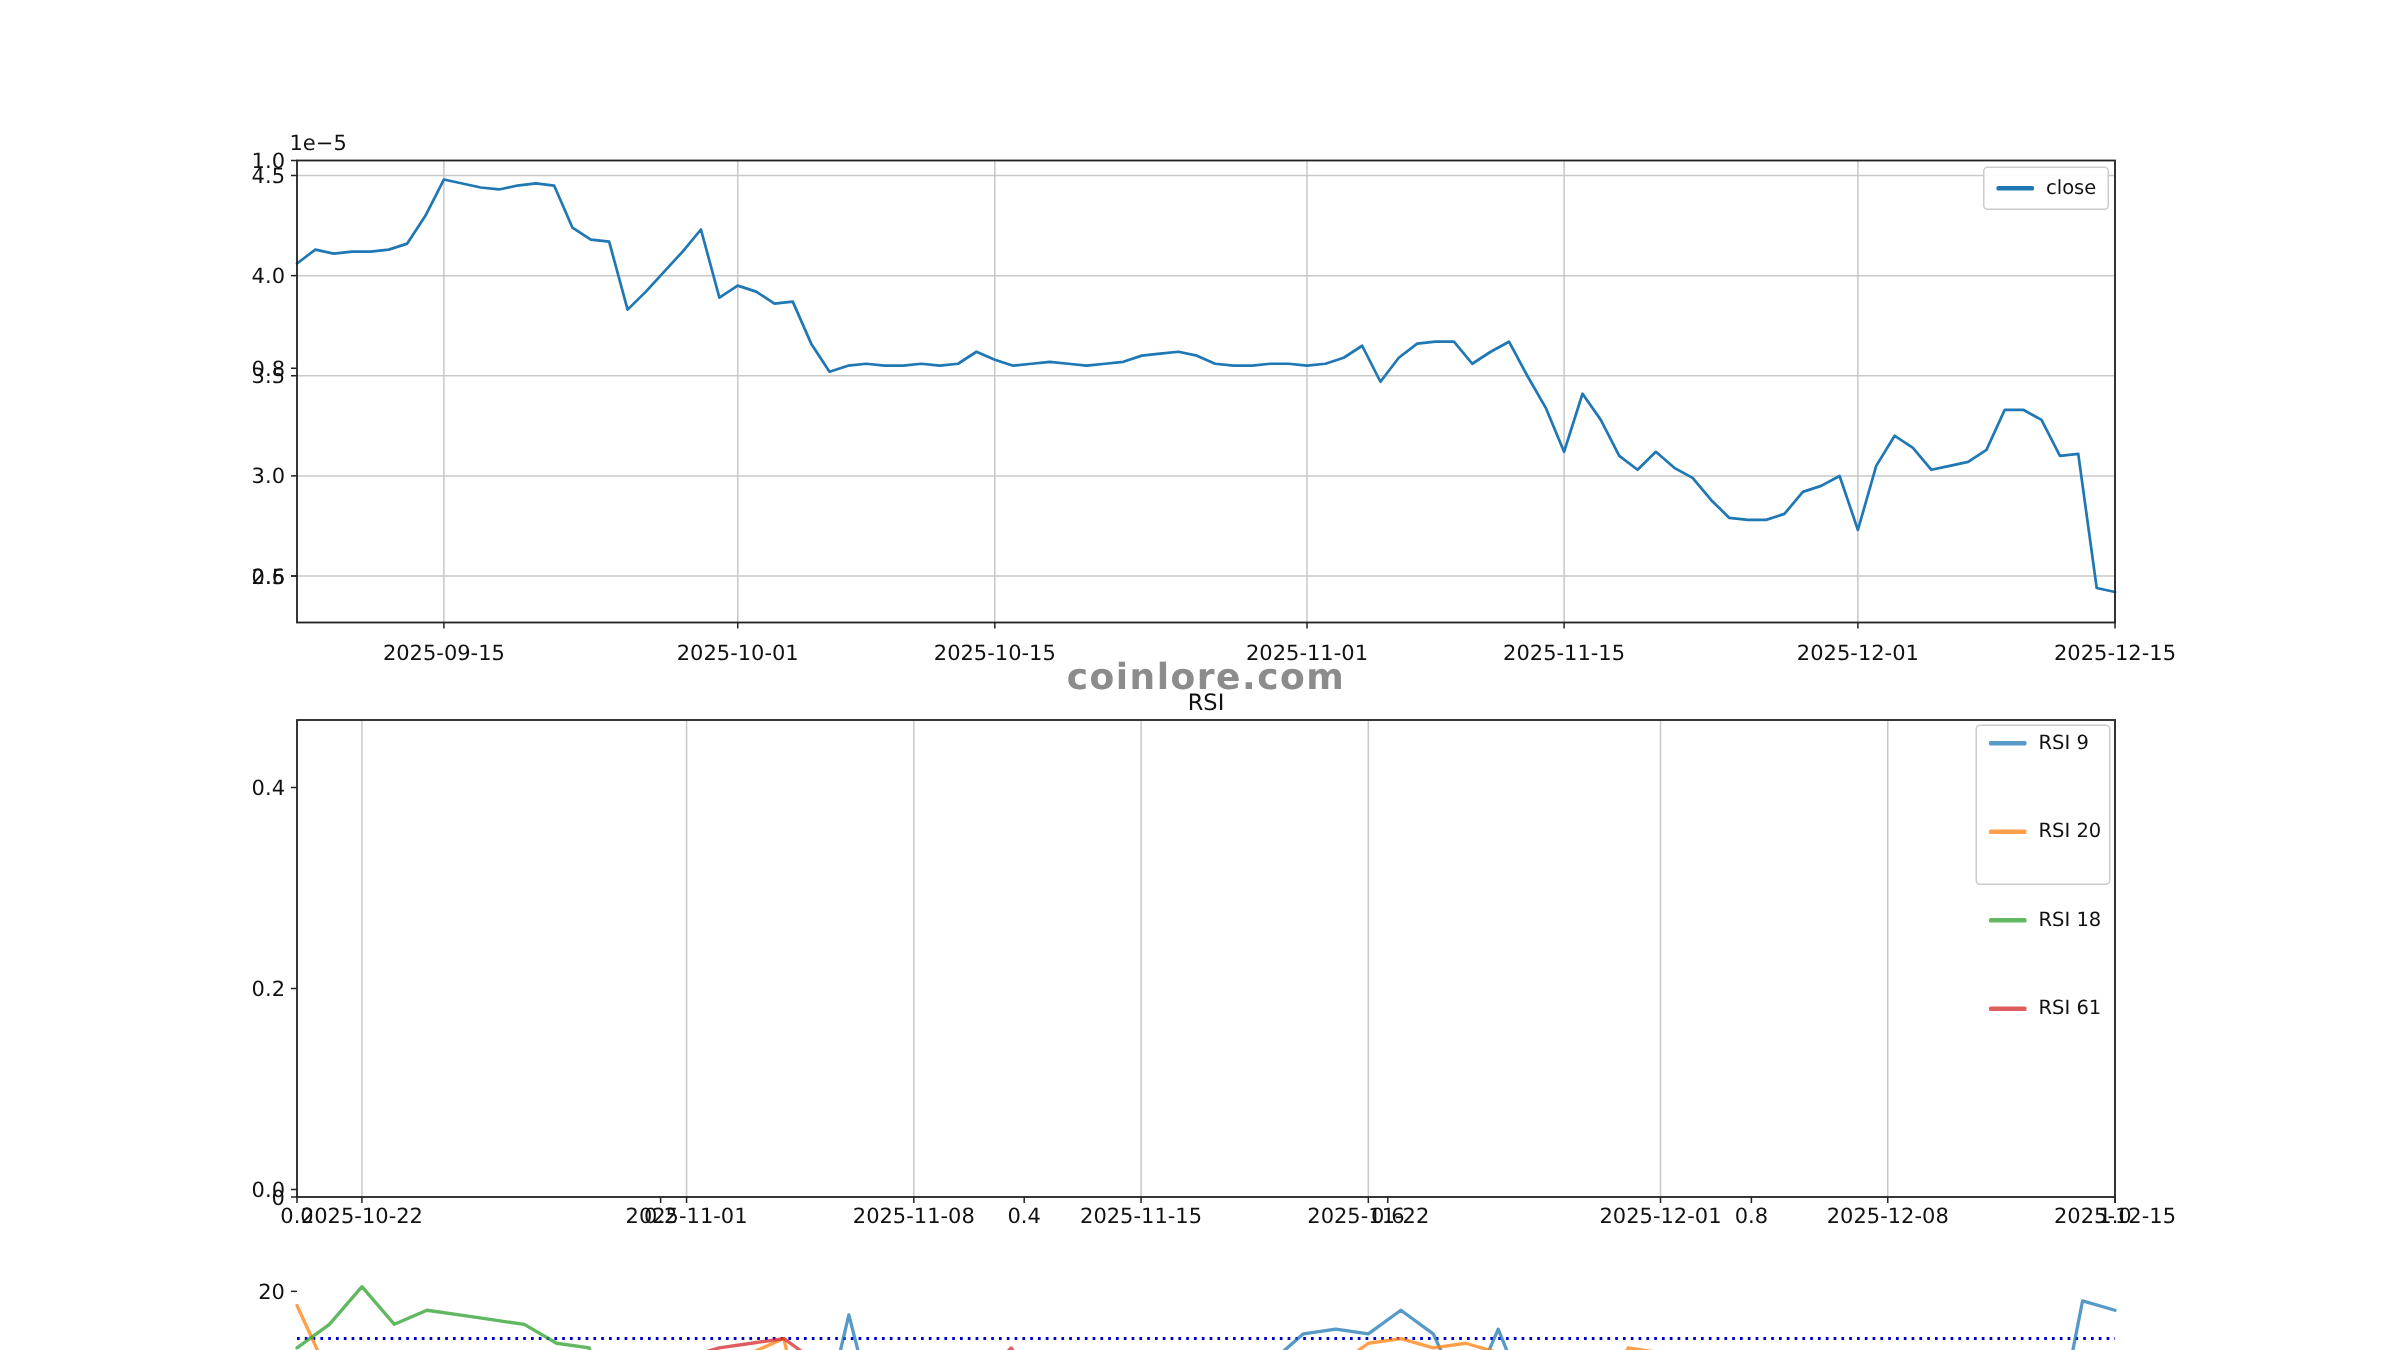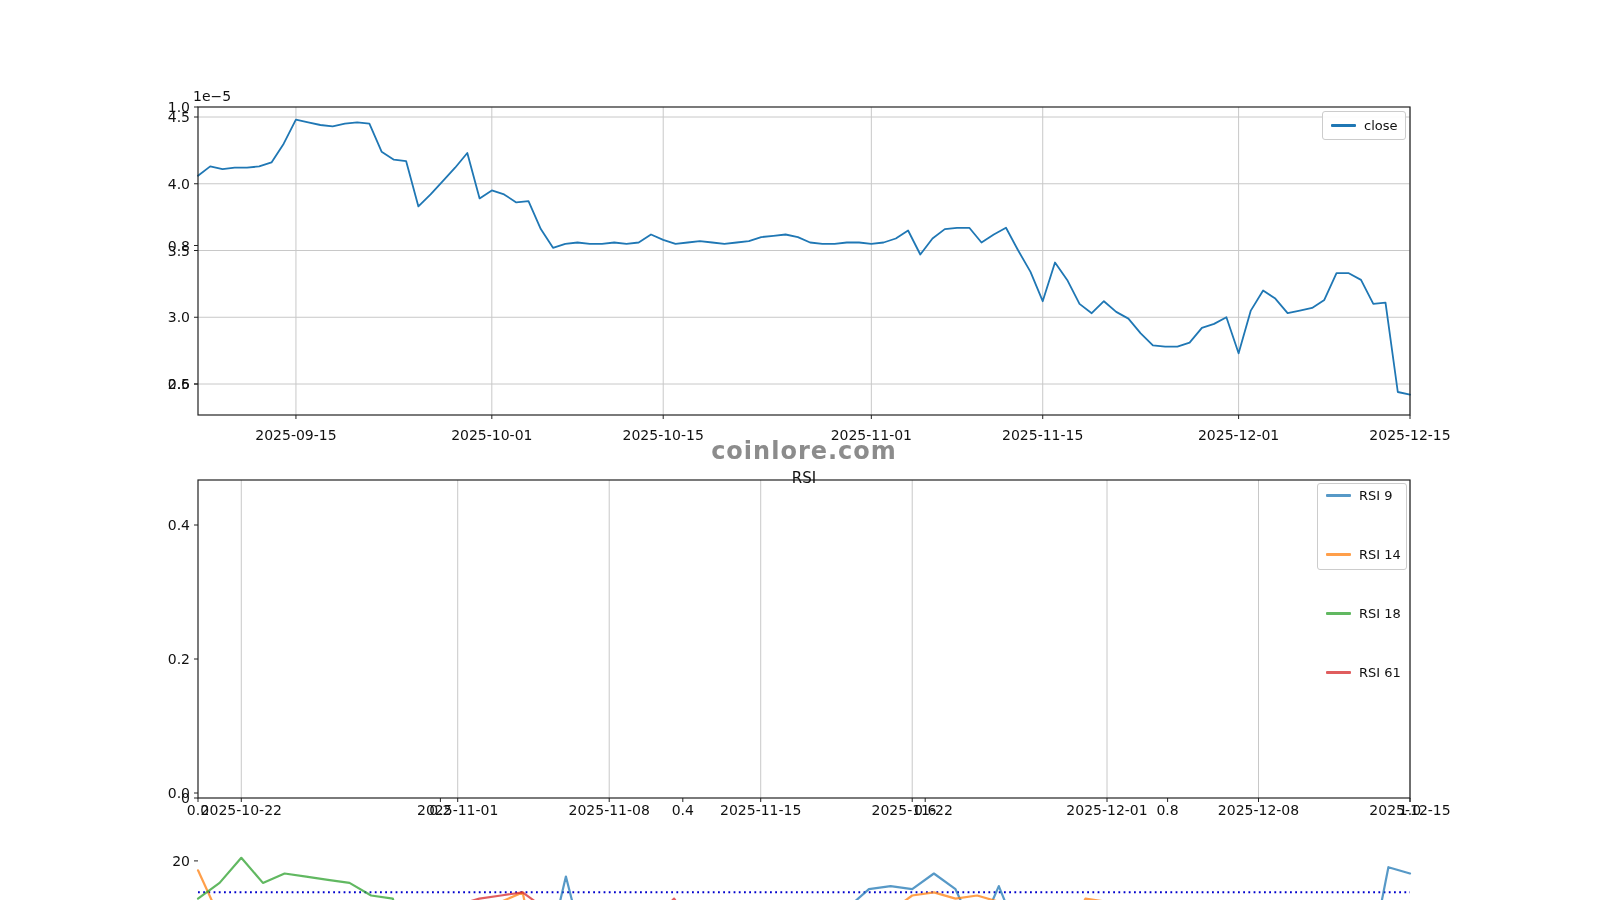--- a/index.html
+++ b/index.html
@@ -1,24 +1,24 @@
 <!DOCTYPE html>
 <html><head>
 <meta charset="utf-8">
 <style>
   html,body{margin:0;padding:0;background:#ffffff;}
   body{width:1600px;height:900px;position:relative;font-family:"DejaVu Sans",sans-serif;overflow:hidden;}
   #chart-svg{position:absolute;left:0;top:0;}
   .abs{position:absolute;}
   #offset-text{left:193px;top:88px;font-size:14px;color:#111;}
   #watermark{left:198px;top:437px;width:1212px;text-align:center;font-size:24px;color:#8c8c8c;letter-spacing:1px;font-weight:bold;}
-  #rsi-title{left:198px;top:459px;width:1212px;text-align:center;font-size:15px;color:#111;margin-top:10px;}
+  #rsi-title{left:198px;top:459px;width:1212px;text-align:center;font-size:15px;color:#111;}
   .legend{position:absolute;background:rgba(255,255,255,0.9);border:1px solid #cccccc;border-radius:3px;box-sizing:border-box;padding:4px 8px 4px 8px;display:flex;flex-direction:column;justify-content:space-around;}
   #legend-price{left:1322px;top:111px;width:84px;height:29px;}
-  #legend-rsi{left:1317px;top:483px;width:90px;height:87px;gap:44px;}
+  #legend-rsi{left:1317px;top:483px;width:90px;height:107px;gap:44px;}
   .legend-row{display:flex;align-items:center;height:19px;}
   .legend-swatch{display:inline-block;width:25px;height:3px;border-radius:1px;margin-right:8px;flex:0 0 auto;}
   .legend-label{font-size:13px;color:#111;white-space:nowrap;}
 </style>
 </head>
 <body>
 
 <svg id="chart-svg" width="1600" height="900">
     <line x1="295.93939393939394" y1="107" x2="295.93939393939394" y2="415" stroke="#c8c8c8" stroke-width="1"></line>
     <line x1="491.8181818181818" y1="107" x2="491.8181818181818" y2="415" stroke="#c8c8c8" stroke-width="1"></line>
@@ -140,21 +140,21 @@
   </div>
 </div>
 
 <div class="legend" id="legend-rsi">
   <div class="legend-row">
     <span class="legend-swatch" style="background: rgb(31, 119, 180); opacity: 0.75;"></span>
     <span class="legend-label">RSI 9</span>
   </div>
   <div class="legend-row">
     <span class="legend-swatch" style="background: rgb(255, 127, 14); opacity: 0.75;"></span>
-    <span class="legend-label">RSI 14</span>
+    <span class="legend-label">RSI 20</span>
   </div>
   <div class="legend-row">
     <span class="legend-swatch" style="background: rgb(44, 160, 44); opacity: 0.75;"></span>
     <span class="legend-label">RSI 18</span>
   </div>
   <div class="legend-row">
     <span class="legend-swatch" style="background: rgb(214, 39, 40); opacity: 0.75;"></span>
     <span class="legend-label">RSI 61</span>
   </div>
 </div>

